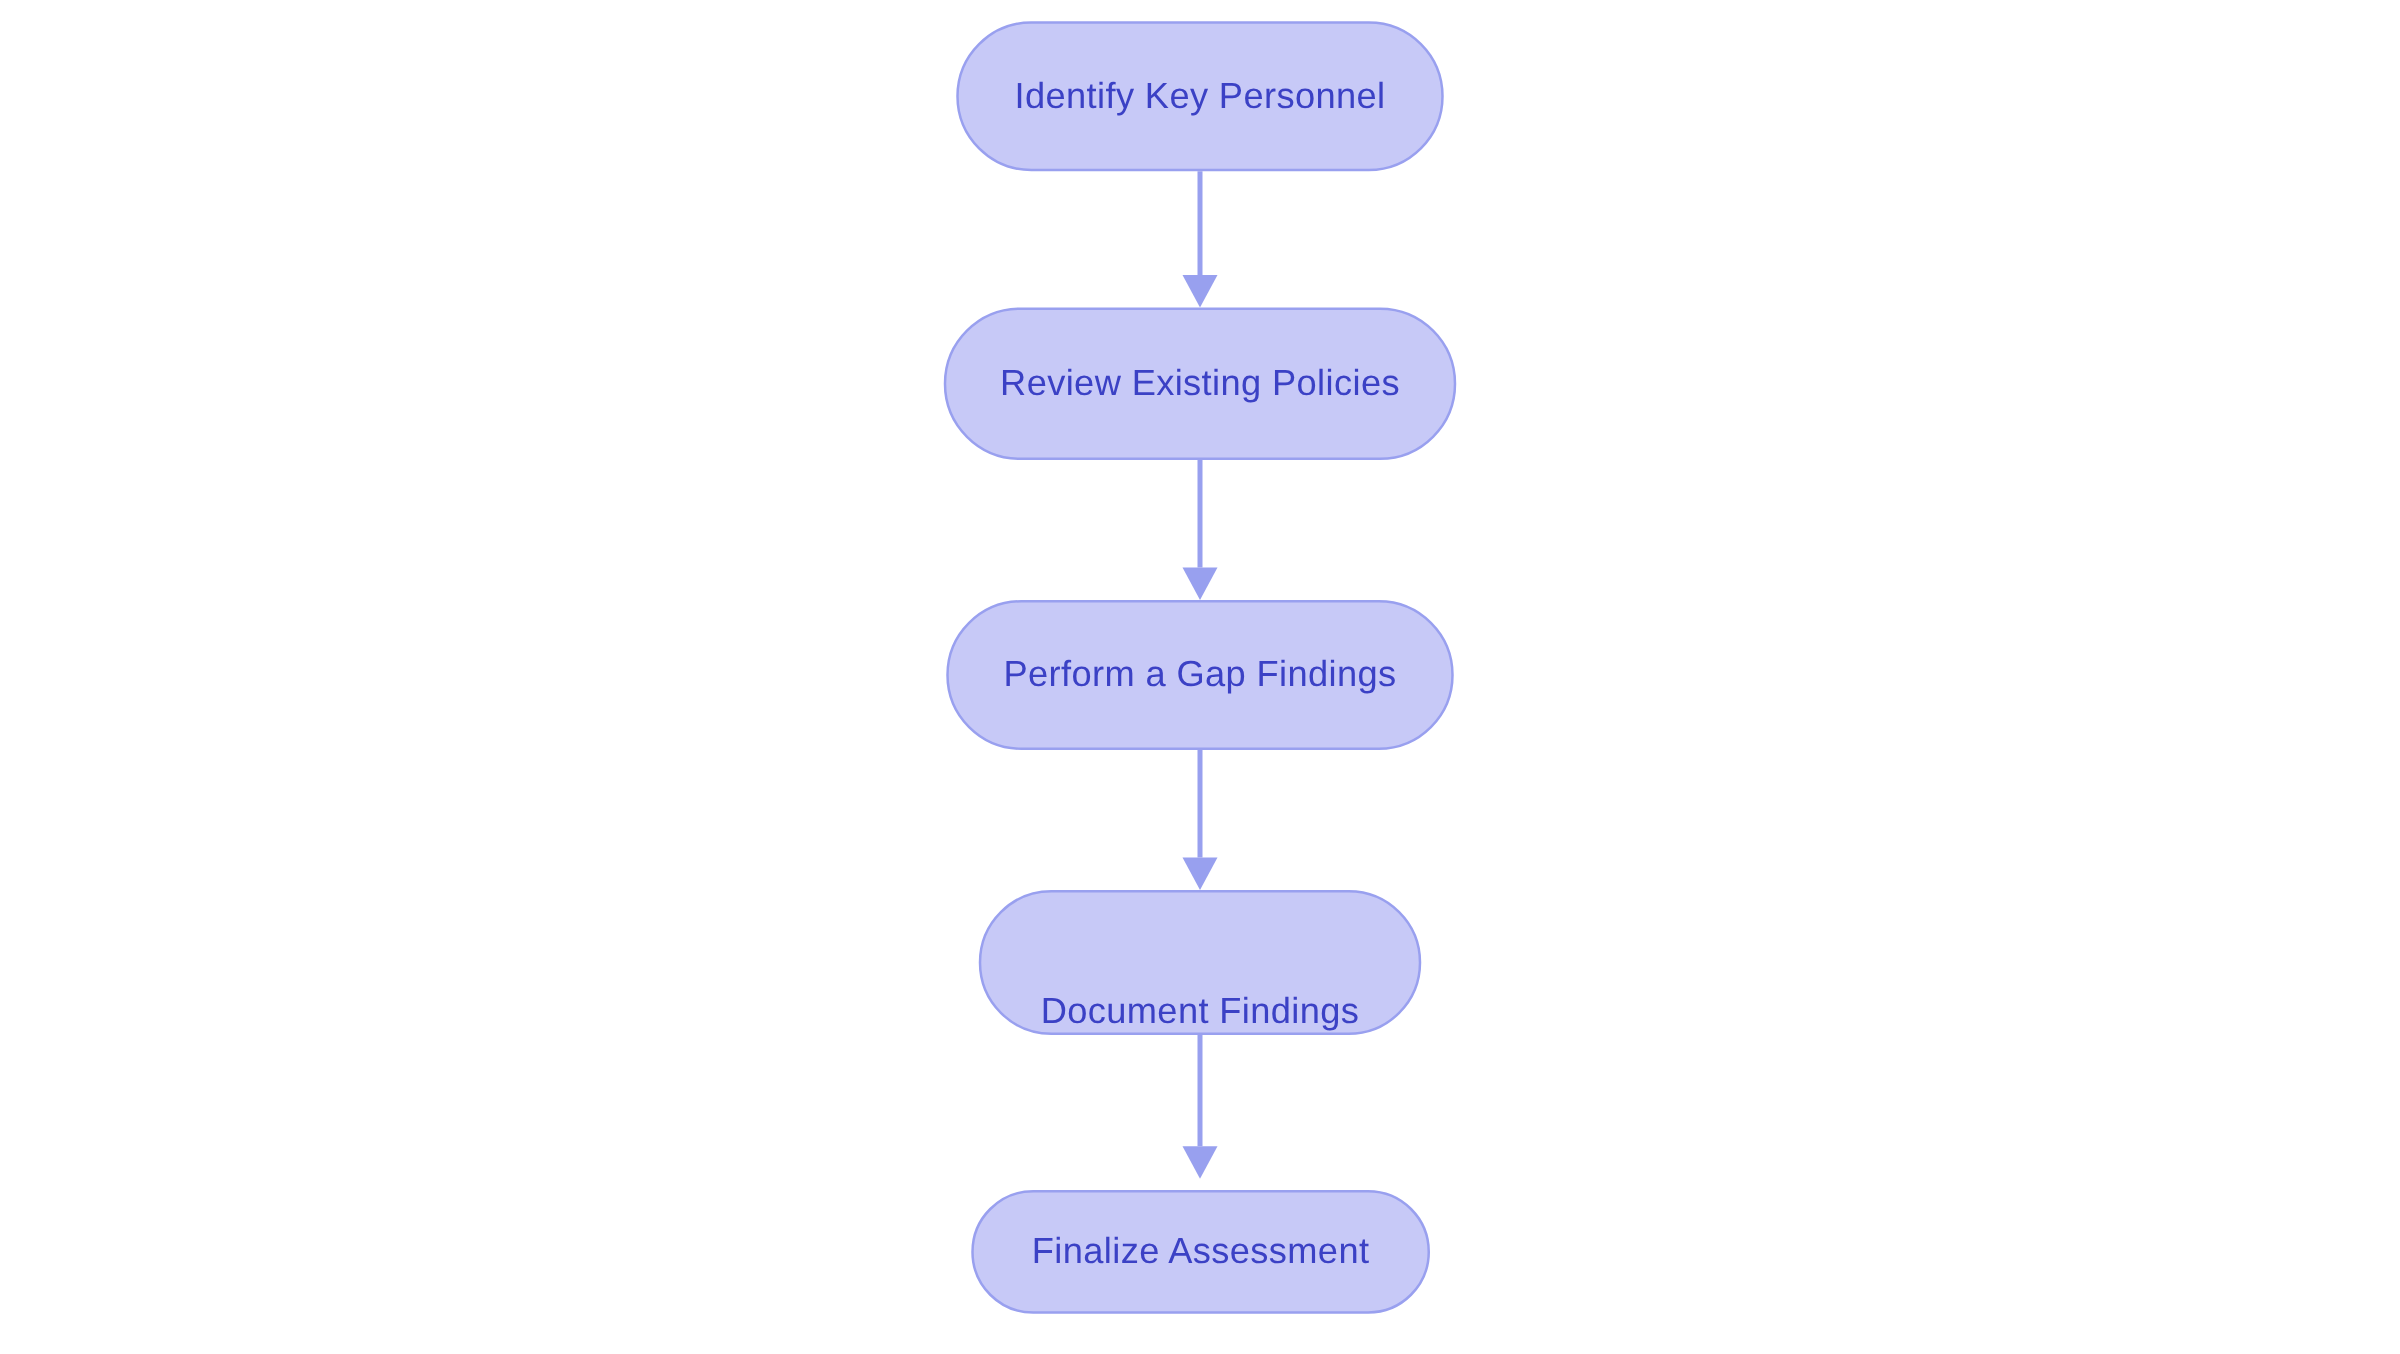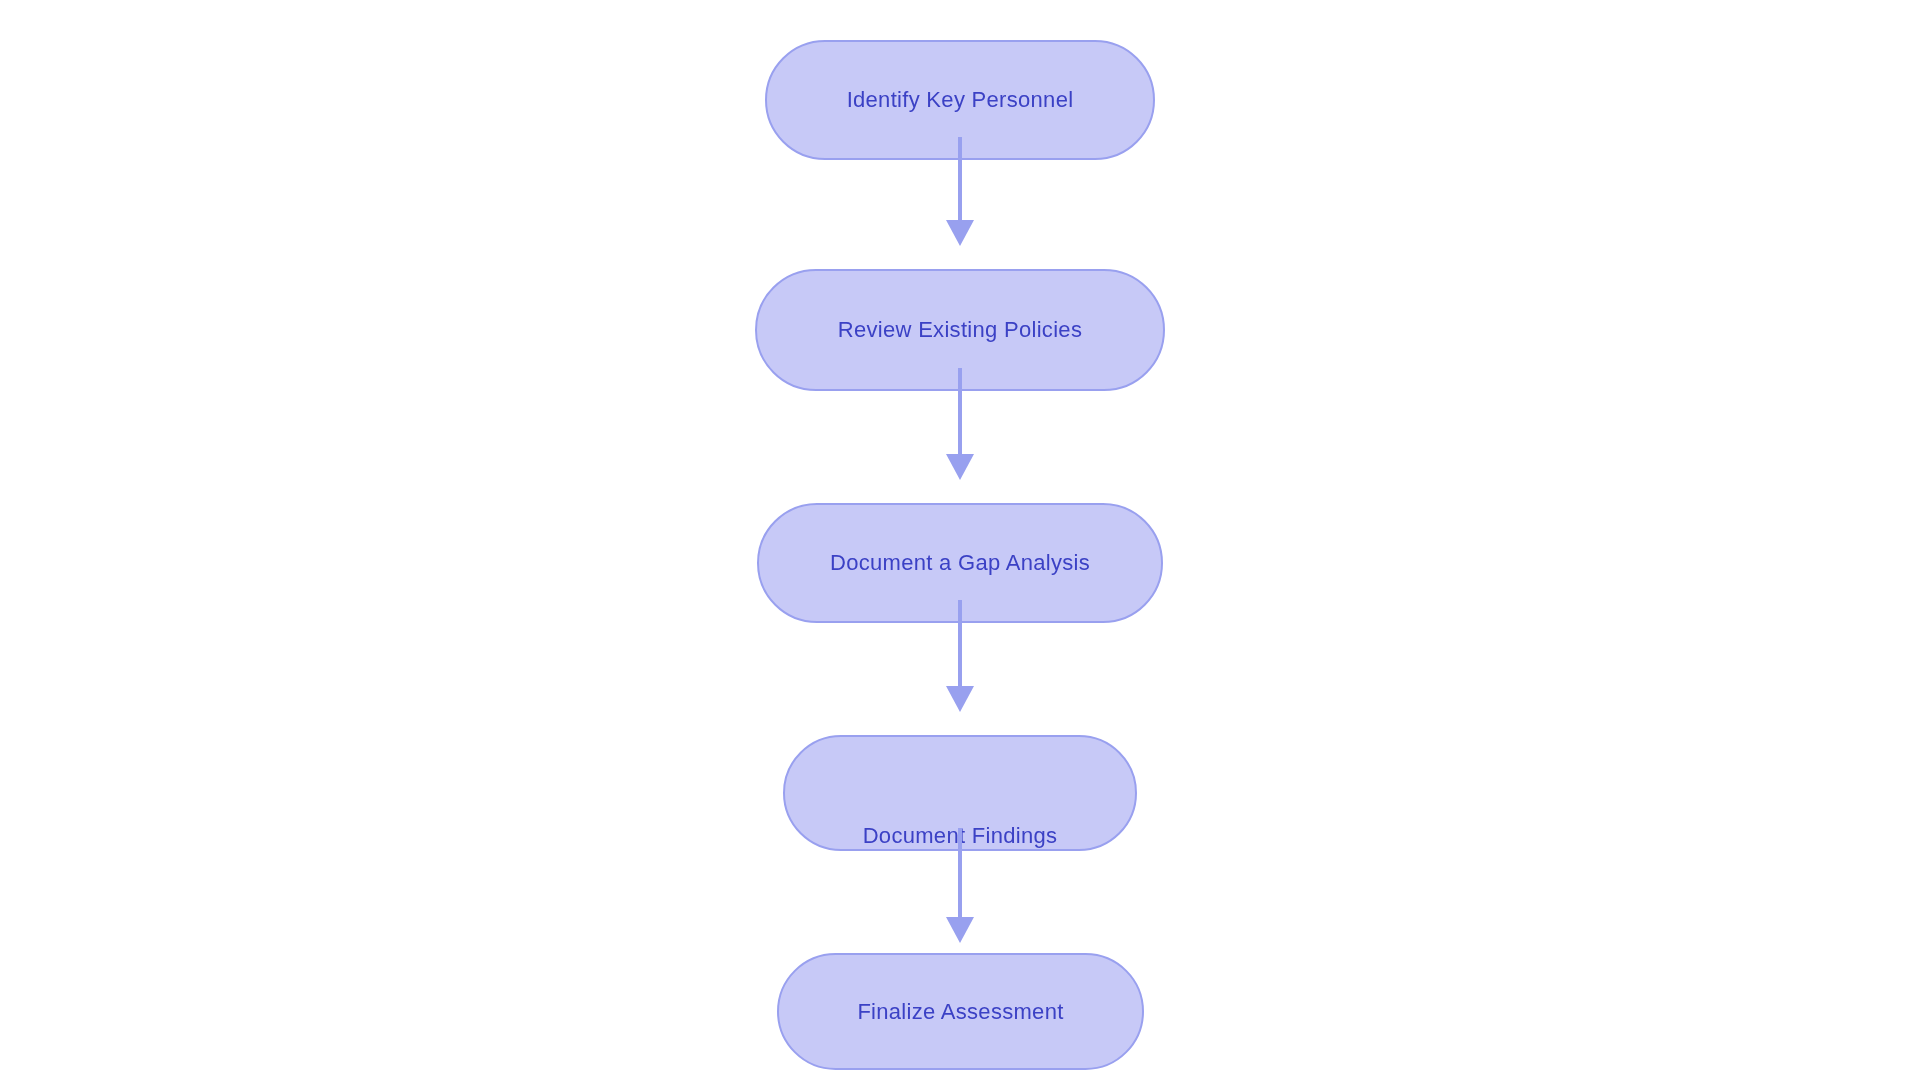--- a/index.html
+++ b/index.html
@@ -18,29 +18,28 @@
   .node {
     position: absolute;
     box-sizing: border-box;
     background: var(--node-fill, #c7c9f7);
     border: 2px solid var(--node-border, #99a0ef);
     border-radius: 62px;
     display: flex;
     align-items: center;
     justify-content: center;
     color: var(--text, #3b41c5);
-    font-size: 22px;
+    font-size: 29px;
     letter-spacing: 0.3px;
-    margin-top: 23px;
   }
   .n1 { left: 765px;  top: 17px;  width: 390px; height: 120px; }
   .n2 { left: 755px;  top: 246px; width: 410px; height: 122px; }
   .n3 { left: 757px;  top: 480px; width: 406px; height: 120px; }
   .n4 { left: 783px;  top: 712px; width: 354px; height: 116px; align-items: flex-end; }
-  .n5 { left: 777px;  top: 930px; width: 367px; height: 117px; text-align: center; }
+  .n5 { left: 777px;  top: 952px; width: 367px; height: 99px; text-align: center; }
 
   .arrow {
     position: absolute;
     left: 946px;
     width: 28px;
     display: flex;
     flex-direction: column;
     align-items: center;
   }
   .a1 { top: 137px; height: 109px; }
@@ -77,21 +76,21 @@
   <div class="node n2">
     <span>Review Existing Policies</span>
   </div>
 
   <div class="arrow a2">
     <div class="arrow-line"></div>
     <div class="arrow-head"></div>
   </div>
 
   <div class="node n3">
-    <span>Document a Gap Analysis</span>
+    <span>Perform a Gap Findings</span>
   </div>
 
   <div class="arrow a3">
     <div class="arrow-line"></div>
     <div class="arrow-head"></div>
   </div>
 
   <div class="node n4">
     <span>Document Findings</span>
   </div>

